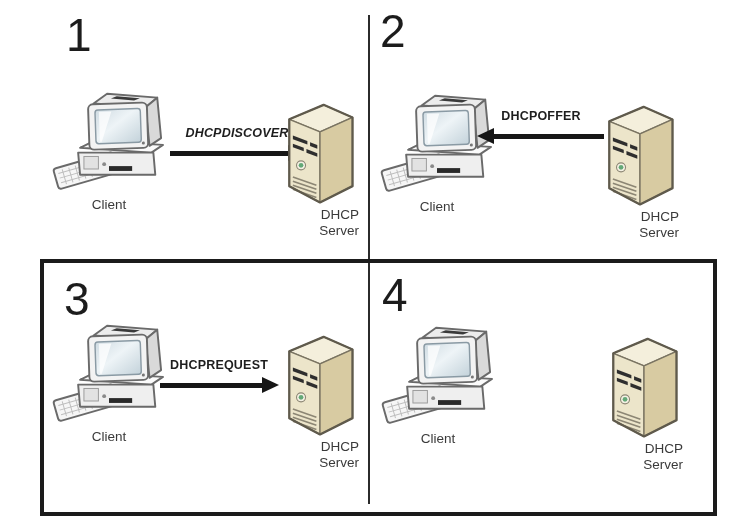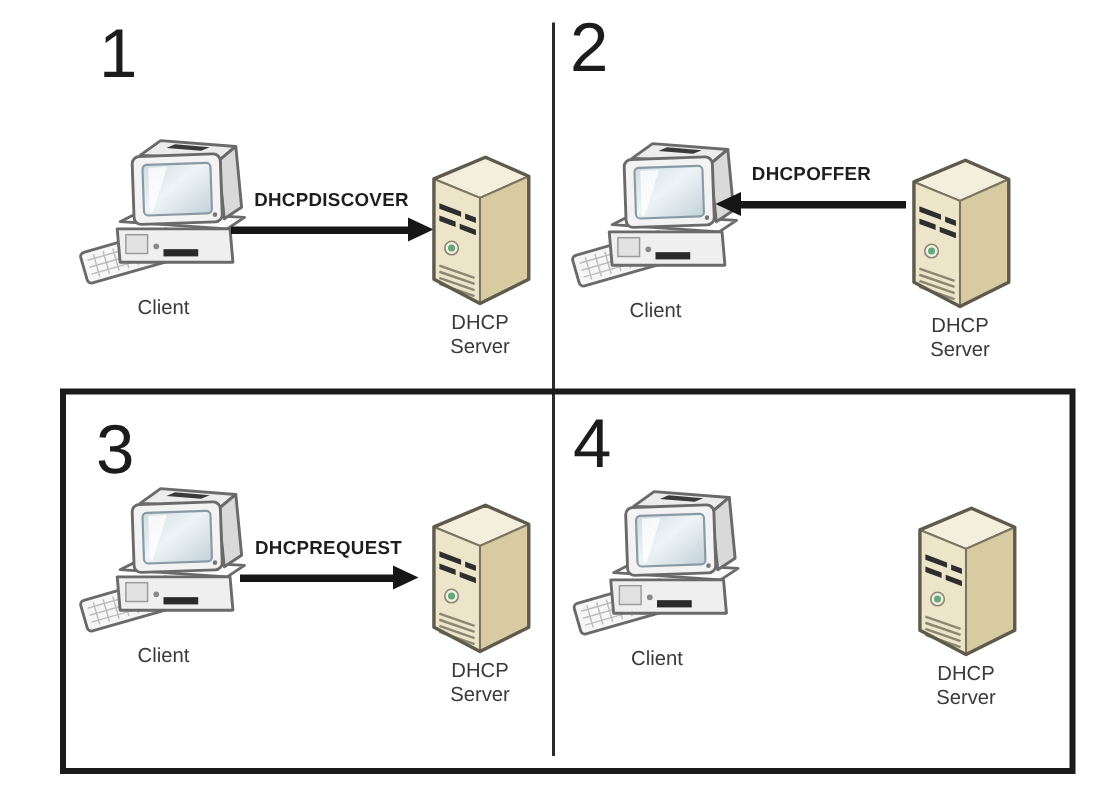--- a/index.html
+++ b/index.html
@@ -16,36 +16,36 @@
   .panel-4{left:370px;top:262px;width:373px;height:252px;}
 
   .step-num{position:absolute;font-size:46px;line-height:1;color:#1c1c1c;}
   .panel-1 .step-num{left:66px;top:12px;}
   .panel-2 .step-num{left:10px;top:8px;}
   .panel-3 .step-num{left:64px;top:14px;}
   .panel-4 .step-num{left:12px;top:10px;}
 
   .node{position:absolute;text-align:center;}
   .client-node{width:118px;}
-  .server-node{width:78px;}
+  .server-node{width:78px;text-align:right;}
   .panel-1 .client-node{left:50px;top:88px;}
   .panel-1 .server-node{left:281px;top:94px;}
   .panel-2 .client-node{left:8px;top:90px;}
   .panel-2 .server-node{left:231px;top:96px;}
   .panel-3 .client-node{left:50px;top:58px;}
   .panel-3 .server-node{left:281px;top:64px;}
   .panel-4 .client-node{left:9px;top:60px;}
   .panel-4 .server-node{left:235px;top:66px;}
 
   .client-icon{width:116px;height:108px;display:block;margin:0 auto;}
   .server-icon{width:76px;height:112px;display:block;margin:0 auto;}
   .node-label{font-size:13.5px;color:#3a3a3a;line-height:1.15;margin-top:1px;}
 
   .flow{position:absolute;text-align:center;}
-  .panel-1 .flow{left:154px;top:126px;width:134px;}
+  .panel-1 .flow{left:170px;top:126px;width:134px;font-style:italic;}
   .panel-2 .flow{left:108px;top:109px;width:126px;}
   .panel-3 .flow{left:160px;top:96px;width:118px;}
   .panel-4 .flow{left:109px;top:92px;width:124px;}
   .msg{font-size:12.5px;font-weight:700;color:#1e1e1e;height:15px;letter-spacing:.2px;white-space:nowrap;}
   .arrow{position:relative;height:16px;margin-top:4px;}
   .shaft{position:absolute;top:6px;height:5px;background:#161616;}
   .arrow-right .shaft{left:0;right:13px;}
   .arrow-left  .shaft{right:0;left:13px;}
   .head{position:absolute;top:0;width:0;height:0;}
   .arrow-right .head{right:-1px;border-top:8px solid transparent;border-bottom:8px solid transparent;border-left:17px solid #161616;}

